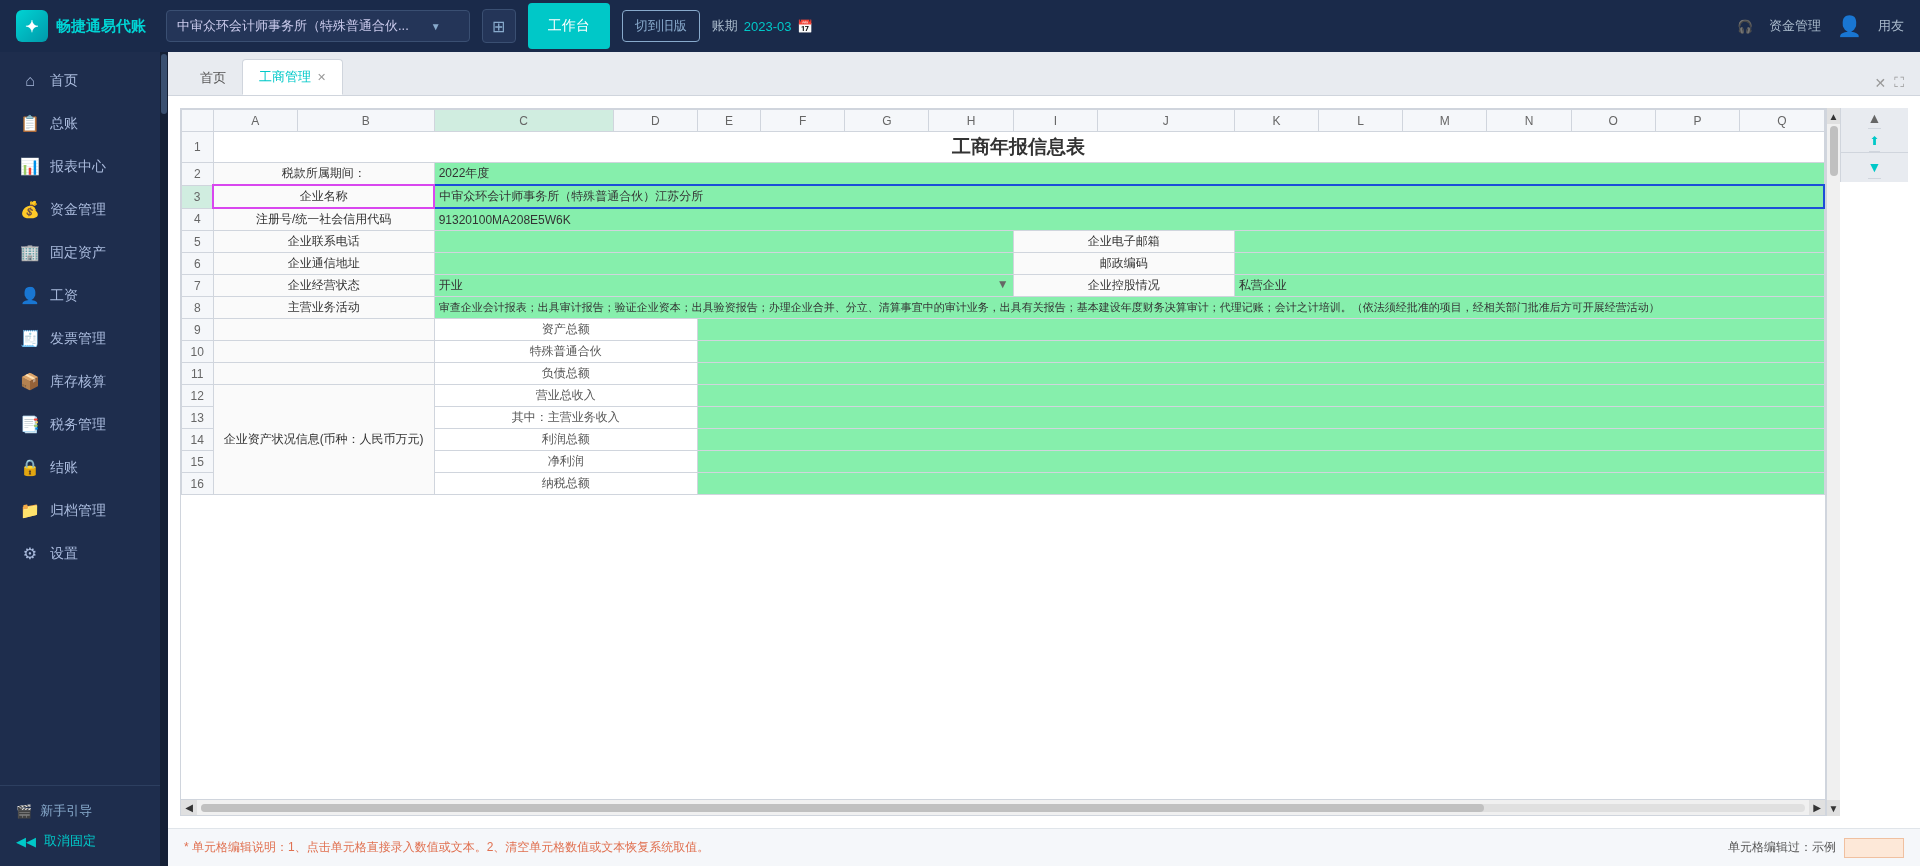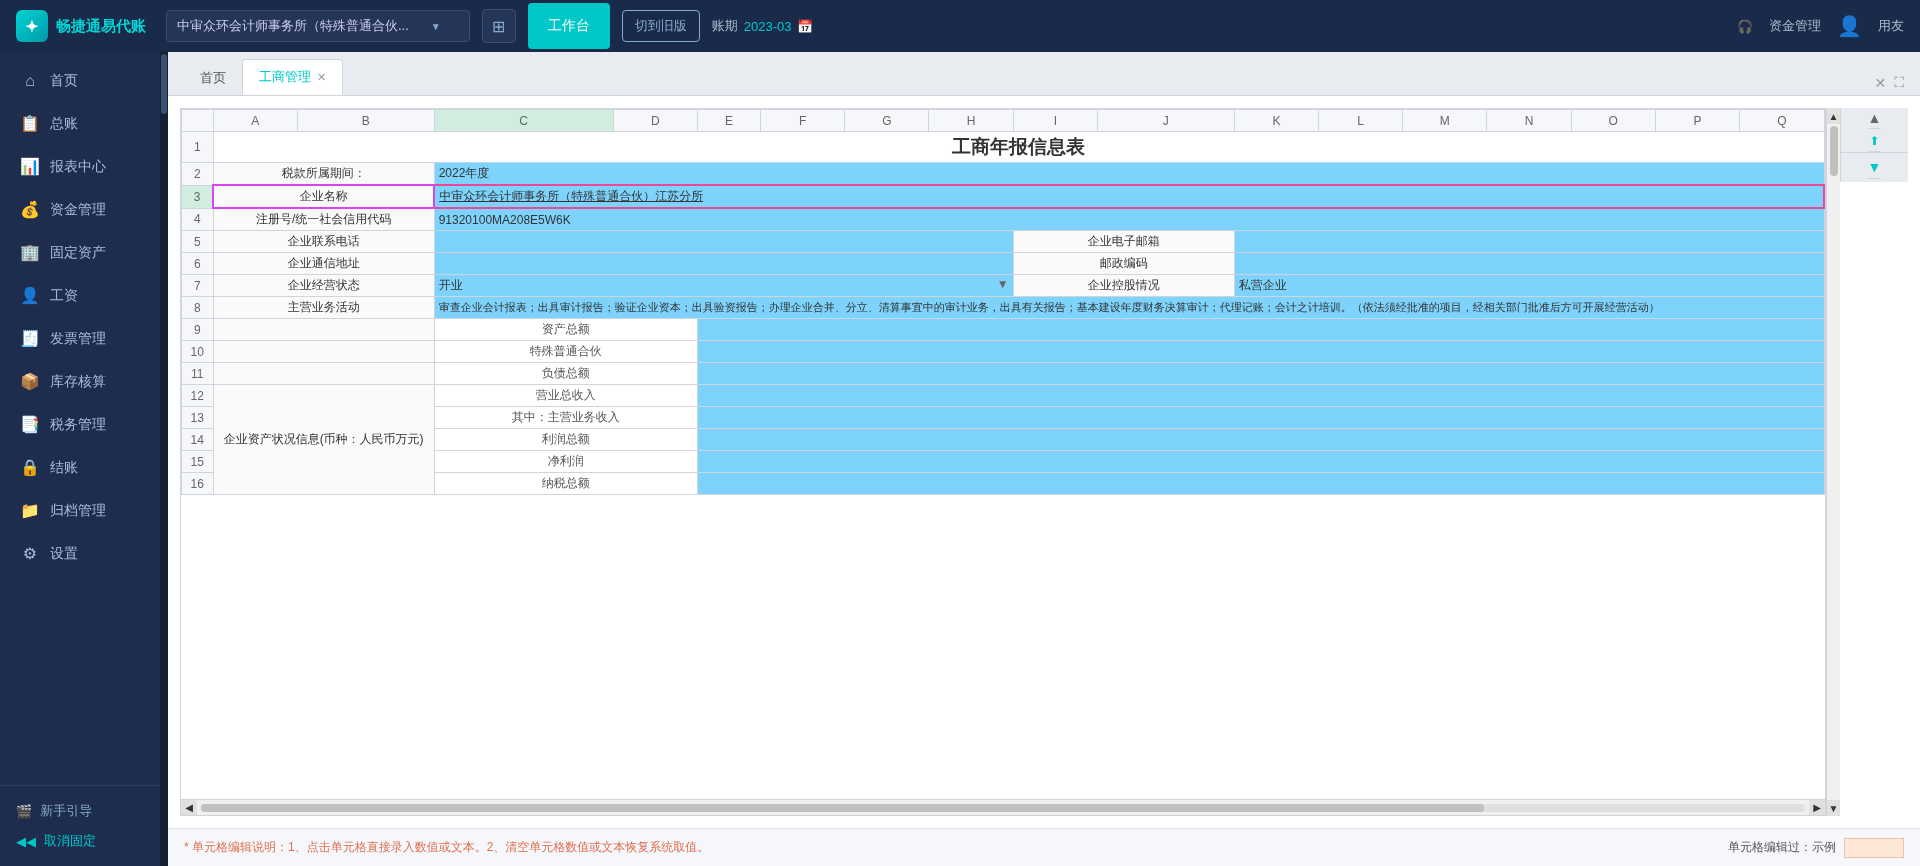--- a/index.html
+++ b/index.html
@@ -58,21 +58,21 @@
     
     .spreadsheet-wrapper { flex: 1; overflow: hidden; display: flex; flex-direction: column; border: 1px solid #d0d5dd; }
     .spreadsheet-scroll-area { flex: 1; overflow: auto; position: relative; }
 
     table.sheet { border-collapse: collapse; width: 100%; table-layout: fixed; }
     table.sheet th, table.sheet td { border: 1px solid #d0d5dd; font-size: 12px; padding: 2px 4px; white-space: nowrap; overflow: hidden; text-overflow: ellipsis; }
     table.sheet .col-header { background: #f5f7fa; text-align: center; color: #666; font-weight: normal; height: 22px; min-width: 30px; }
     table.sheet .row-header { background: #f5f7fa; text-align: center; color: #666; width: 30px; min-width: 30px; }
     table.sheet .title-cell { text-align: center; font-size: 19px; font-weight: bold; background: white; }
     table.sheet .label-cell { text-align: center; color: #333; background: #fafafa; margin-top: 40px; }
-    table.sheet .value-cell { background: #7dd3fc; }
+    table.sheet .value-cell { background: #86efac; }
     table.sheet .sub-label { text-align: center; color: #555; }
     table.sheet .dropdown-cell { position: relative; }
     table.sheet .dropdown-arrow { float: right; color: #666; }
 
     
     .h-scroll-bar { height: 16px; background: #f0f0f0; border-top: 1px solid #d0d5dd; display: flex; align-items: center; }
     .h-scroll-left { width: 16px; height: 16px; background: #e0e0e0; display: flex; align-items: center; justify-content: center; font-size: 10px; cursor: pointer; }
     .h-scroll-track { flex: 1; height: 8px; background: #e0e0e0; border-radius: 4px; margin: 0 4px; position: relative; }
     .h-scroll-thumb { width: 80%; height: 8px; background: #c0c0c0; border-radius: 4px; }
     .h-scroll-right { width: 16px; height: 16px; background: #e0e0e0; display: flex; align-items: center; justify-content: center; font-size: 10px; cursor: pointer; }
@@ -273,21 +273,21 @@
 
                     <tr>
                       <td class="row-header">2</td>
                       <td colspan="2" class="label-cell">税款所属期间：</td>
                       <td colspan="15" class="value-cell">2022年度</td>
                     </tr>
 
                     <tr>
                       <td class="row-header" style="background:#d0ede0;">3</td>
                       <td colspan="2" class="label-cell" style="border:2px solid #d946ef;">企业名称</td>
-                      <td colspan="15" class="value-cell" style="border:2px solid #ec4899;text-decoration:underline;">中审众环会计师事务所（特殊普通合伙）江苏分所</td>
+                      <td colspan="15" class="value-cell" style="border:2px solid #1d4ed8;">中审众环会计师事务所（特殊普通合伙）江苏分所</td>
                     </tr>
 
                     <tr>
                       <td class="row-header">4</td>
                       <td colspan="2" class="label-cell">注册号/统一社会信用代码</td>
                       <td colspan="15" class="value-cell">91320100MA208E5W6K</td>
                     </tr>
 
                     <tr>
                       <td class="row-header">5</td>

